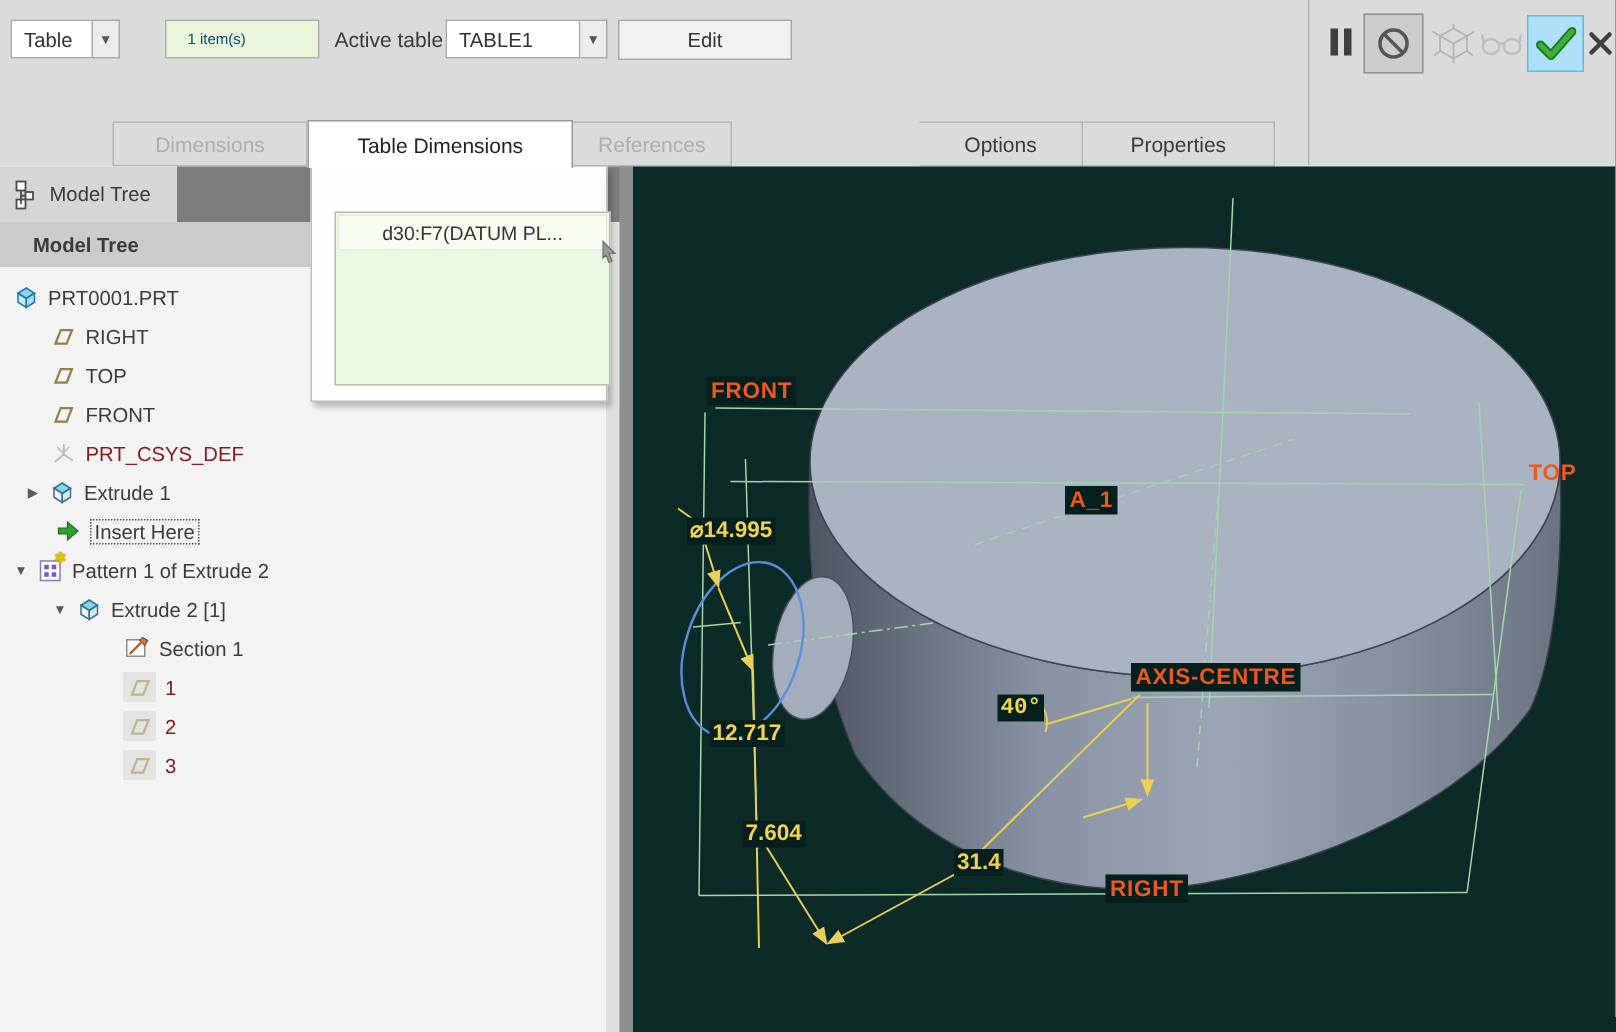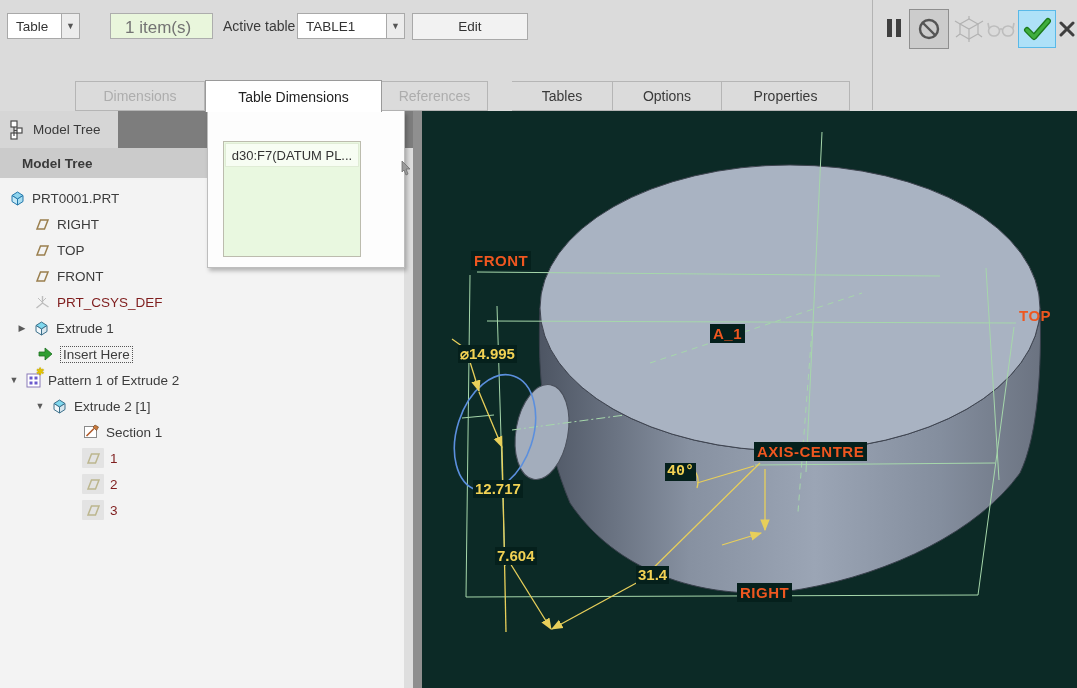--- a/index.html
+++ b/index.html
@@ -9,21 +9,21 @@
   .abs{position:absolute;}
 
   
   #topbar{left:0;top:0;width:1077px;height:111px;background:#dbdbdb;}
   .combo{background:#fff;border:1px solid #a9a9a9;height:26px;box-sizing:border-box;
          display:flex;align-items:center;padding-left:8px;font-size:13.5px;color:#333;}
   .combo-arrow{width:18px;height:26px;box-sizing:border-box;border:1px solid #a9a9a9;border-left:none;
          background:#ececec;display:flex;align-items:center;justify-content:center;
          font-size:9px;color:#555;}
   .rofield{background:#e9f6dc;border:1px solid #adadad;height:26px;box-sizing:border-box;
-         display:flex;align-items:flex-end;padding-left:14px;font-size:17px;color:#737373;}
+         display:flex;align-items:center;padding-left:14px;font-size:10px;color:#0c4a6e;}
   .lbl{font-size:14px;color:#3a3a3a;line-height:26px;}
   .btn{background:#f2f2f2;border:1px solid #a9a9a9;height:27px;box-sizing:border-box;
        display:flex;align-items:center;justify-content:center;font-size:13.5px;color:#333;}
   #hdr-sep{left:872px;top:0;width:1px;height:110px;background:#b3b3b3;}
   .icbtn{display:flex;align-items:center;justify-content:center;box-sizing:border-box;}
 
   
   .tab{top:81px;height:30px;box-sizing:border-box;border:1px solid #b5b5b5;
        display:flex;align-items:center;justify-content:center;font-size:14px;color:#3a3a3a;
        background:#dbdbdb;border-left:none;}
@@ -44,21 +44,21 @@
   .trow .tri{width:12px;font-size:9px;color:#5a5a5a;text-align:center;margin-right:4px;}
   .trow .ticon{width:18px;height:18px;margin-right:6px;display:flex;align-items:center;justify-content:center;position:relative;}
   .trow.dim span.tlabel{color:#7f1d1d;}
   .chip{background:#e3e3e3;border-radius:1px;padding:1px 2px;display:flex;}
   #insert-label{border:1px dotted #555;padding:0 2px;}
   .star{position:absolute;font-size:10px;color:#e3c400;text-shadow:0 0 1px #806a00;}
 
   
   #ddpanel{left:207px;top:111px;width:196px;height:156px;background:#fdfdfd;z-index:5;
            border:1px solid #bdbdbd;border-top:none;box-shadow:2px 3px 4px rgba(0,0,0,.25);}
-  #ddlist{position:absolute;left:15px;top:30px;width:138px;height:116px;background:#e9f8e0;
+  #ddlist{position:absolute;left:15px;top:30px;width:184px;height:116px;background:#e9f8e0;
           border:1px solid #bcbcae;box-sizing:border-box;}
   .dditem{margin:1px;height:22px;background:#f7fdf3;border:1px solid #e0ecd6;
           display:flex;align-items:center;justify-content:center;
           font-size:13px;color:#333;white-space:nowrap;overflow:hidden;}
   #dd-cursor{left:400px;top:160px;z-index:6;}
 
   
   #viewport{left:422px;top:111px;width:655px;height:577px;background:#0c2a26;overflow:hidden;}
   .vlabel{position:absolute;font-size:15px;font-weight:bold;letter-spacing:.5px;
           color:#ee5720;background:#05201c;padding:1px 3px;line-height:17px;}
@@ -150,23 +150,20 @@
     </div>
 
     <div class="abs tab first disabled" style="left:75px;width:130px;">
         <span>Dimensions</span>
       </div>
     <div class="abs tab active" style="left:205px;width:177px;">
         <span>Table Dimensions</span>
       </div>
     <div class="abs tab disabled" style="left:382px;width:106px;">
         <span>References</span>
-      </div>
-    <div class="abs tab" style="left:512px;width:101px;">
-        <span>Tables</span>
       </div>
     <div class="abs tab" style="left:613px;width:109px;">
         <span>Options</span>
       </div>
     <div class="abs tab" style="left:722px;width:128px;">
         <span>Properties</span>
       </div>
   </div>
 
   <div id="leftpanel" class="abs"></div>

